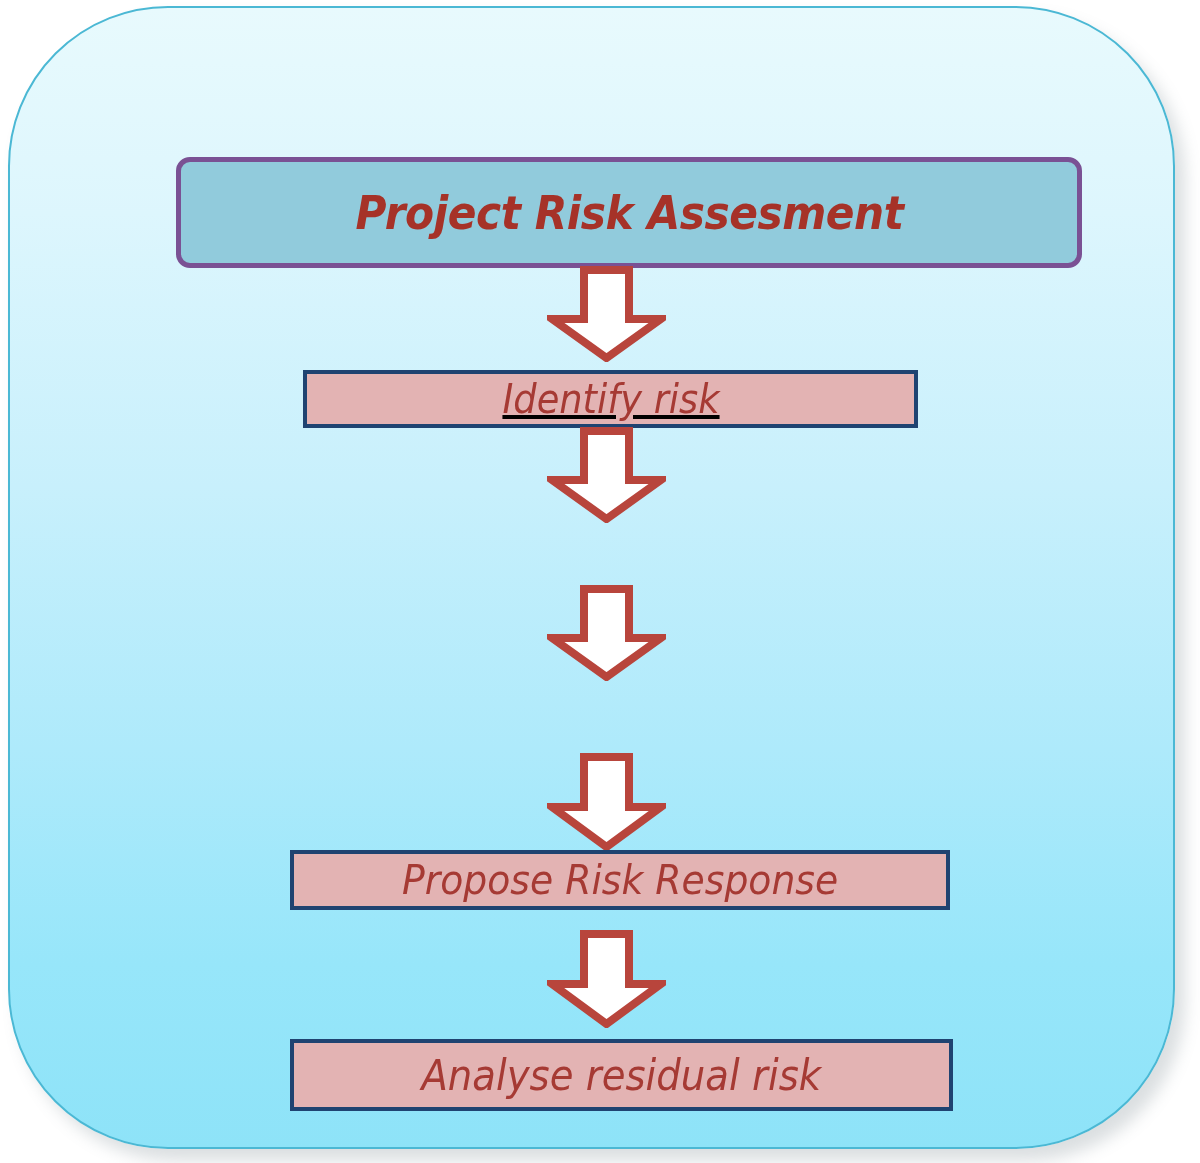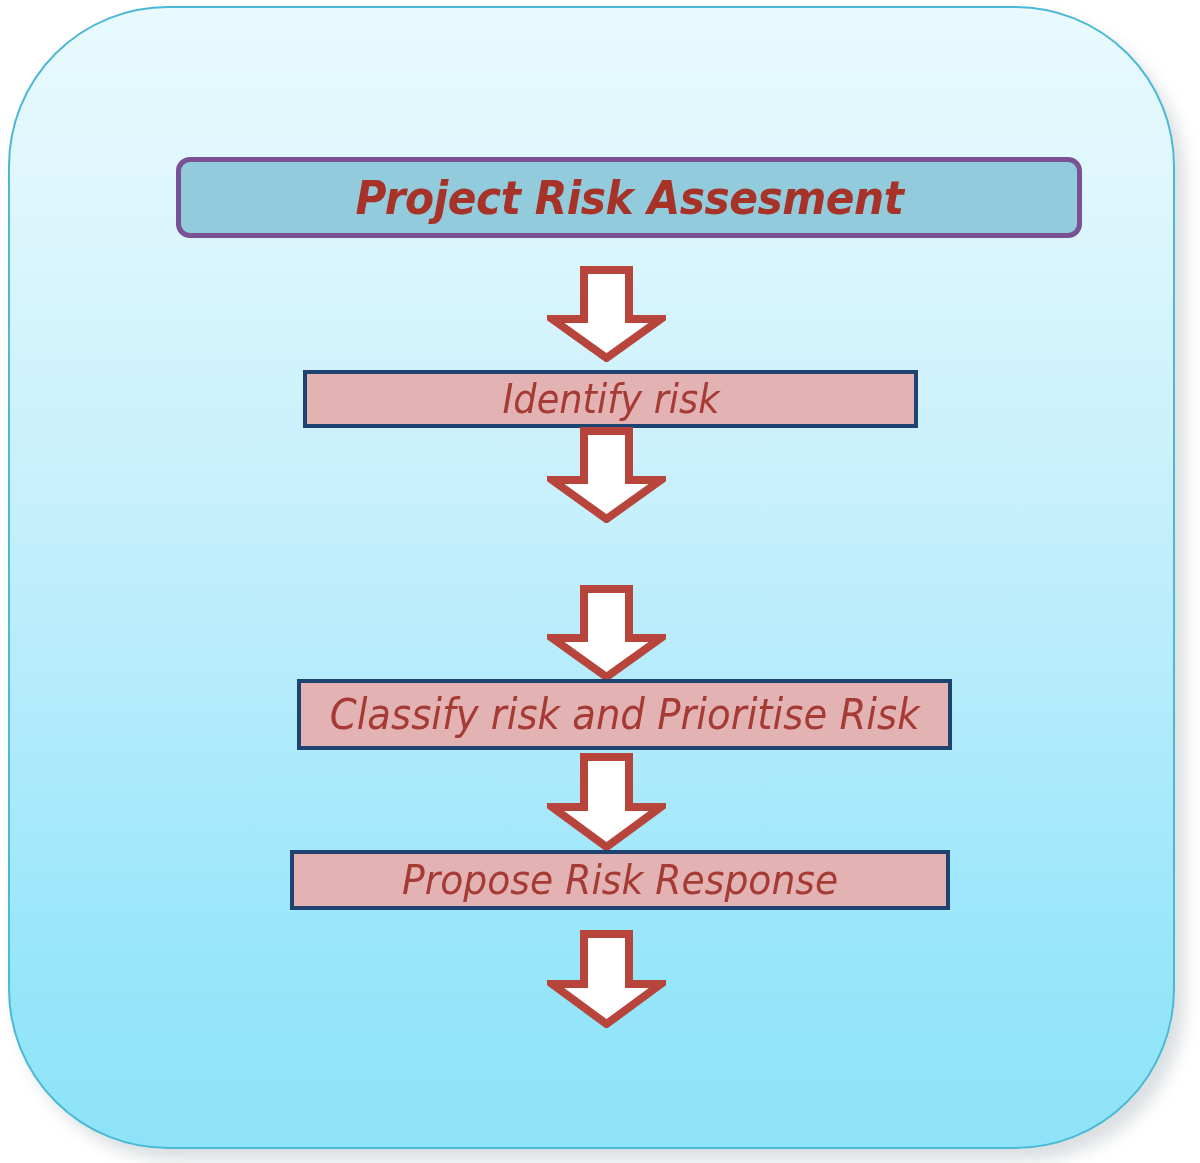--- a/index.html
+++ b/index.html
@@ -40,21 +40,21 @@
     box-sizing: border-box;
     box-shadow: 10px 12px 16px rgba(90, 110, 120, 0.22);
   }
 
   
   .title-box {
     position: absolute;
     left: 176px;
     top: 157px;
     width: 906px;
-    height: 81px;
+    height: 111px;
     box-sizing: border-box;
     border: 5px solid #7a5194;
     border-radius: 14px;
     background: #91cbdc;
     display: flex;
     align-items: center;
     justify-content: center;
   }
   .title-text {
     font-family: "DejaVu Sans", sans-serif;
@@ -79,21 +79,21 @@
   }
   .proc-text {
     font-family: "DejaVu Sans", sans-serif;
     font-style: italic;
     font-weight: normal;
     color: #a63a34;
     white-space: nowrap;
     transform: scaleX(0.92);
   }
 
-  .box-1 { left: 303px; top: 370px; width: 615px; height: 58px; }
+  .box-1 { left: 303px; top: 370px; width: 615px; height: 58px; text-decoration: underline; }
   .box-1 .proc-text { font-size: 40px; }
 
   .box-2 { left: 297px; top: 521px; width: 640px; height: 62px; }
   .box-2 .proc-text { font-size: 41px; }
 
   .box-3 { left: 297px; top: 679px; width: 655px; height: 71px; }
   .box-3 .proc-text { font-size: 42px; }
 
   .box-4 { left: 290px; top: 850px; width: 660px; height: 60px; }
   .box-4 .proc-text { font-size: 41px; }
@@ -140,34 +140,34 @@
     </svg>
   </div>
 
 
   <div class="arrow arrow-3">
     <svg viewBox="0 0 119 96" width="119" height="96" aria-hidden="true">
       <polygon points="37,4 82,4 82,53 114,53 59.5,92 5,53 37,53" fill="#ffffff" stroke="#b8453c" stroke-width="8" stroke-linejoin="miter"></polygon>
     </svg>
   </div>
 
-  <div class="proc-box box-3">
-    <span class="proc-text">Classify risk and Prioritise Risk</span>
-  </div>
 
   <div class="arrow arrow-4">
     <svg viewBox="0 0 119 98" width="119" height="98" aria-hidden="true">
       <polygon points="37,4 82,4 82,54 114,54 59.5,94 5,54 37,54" fill="#ffffff" stroke="#b8453c" stroke-width="8" stroke-linejoin="miter"></polygon>
     </svg>
   </div>
 
   <div class="proc-box box-4">
     <span class="proc-text">Propose Risk Response</span>
   </div>
 
   <div class="arrow arrow-5">
     <svg viewBox="0 0 119 98" width="119" height="98" aria-hidden="true">
       <polygon points="37,4 82,4 82,54 114,54 59.5,94 5,54 37,54" fill="#ffffff" stroke="#b8453c" stroke-width="8" stroke-linejoin="miter"></polygon>
     </svg>
   </div>
 
+  <div class="proc-box box-5">
+    <span class="proc-text">Analyse residual risk</span>
+  </div>
 
 </div>
 
 </body></html>

